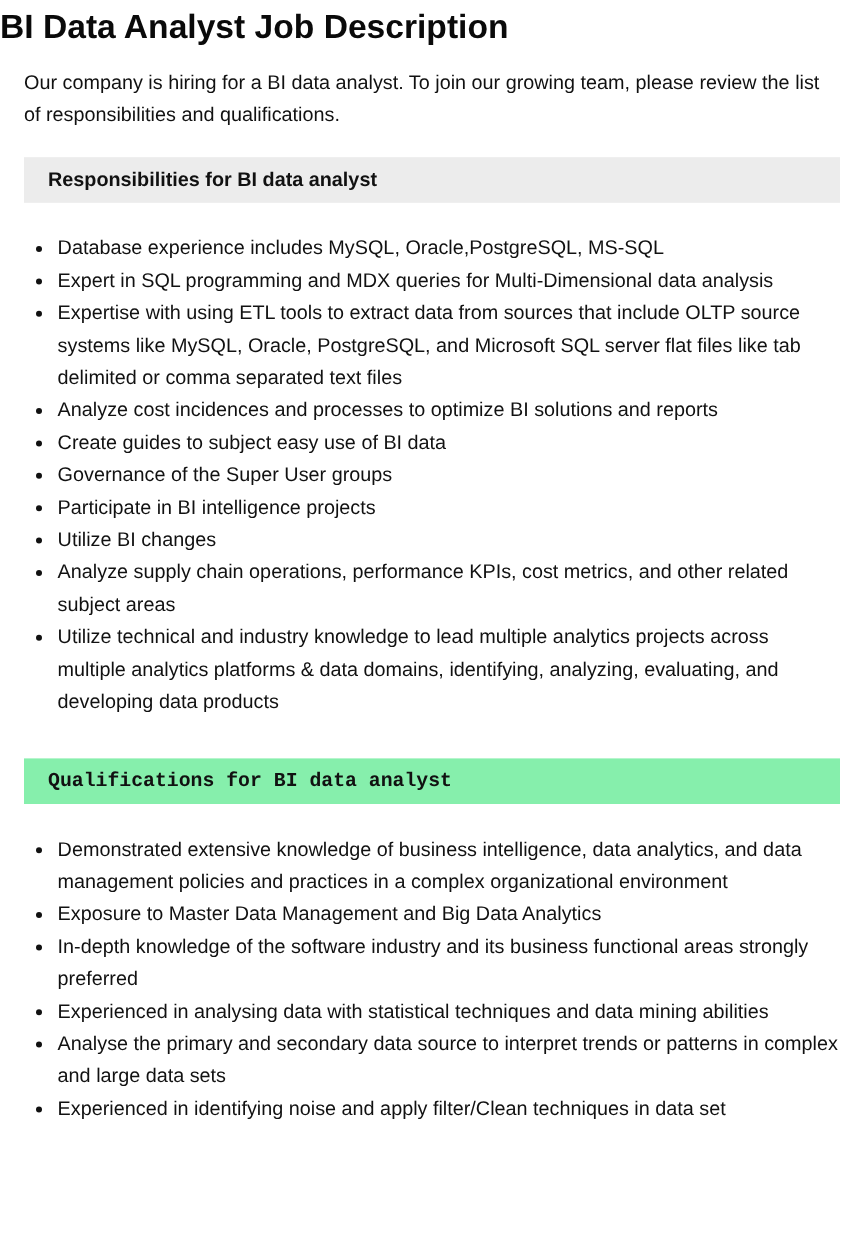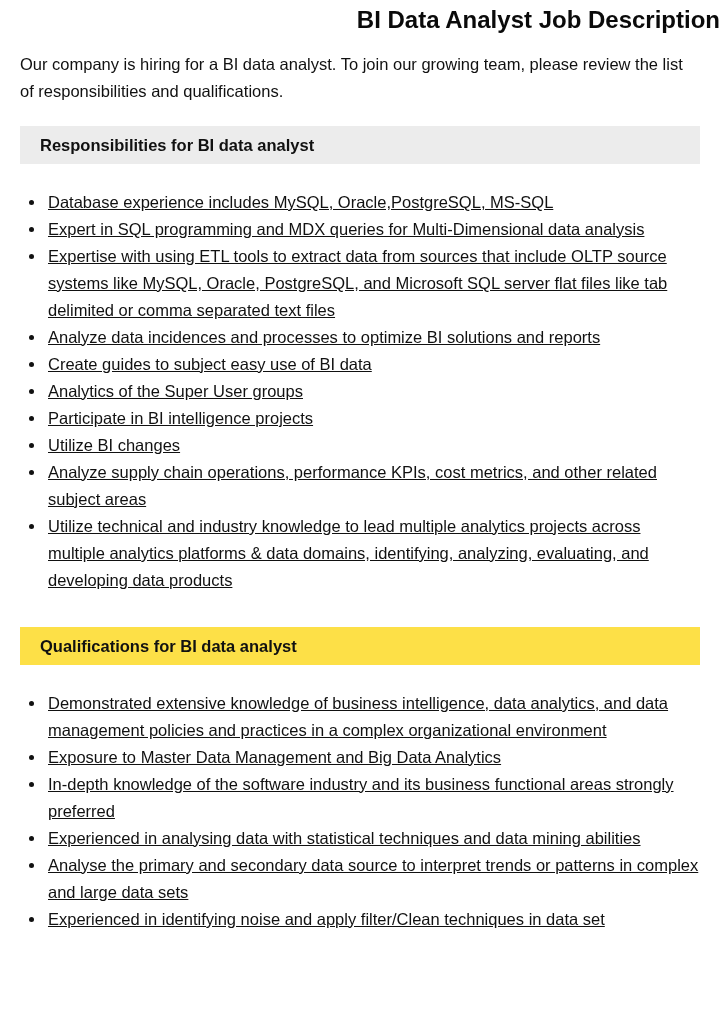--- a/index.html
+++ b/index.html
@@ -14,23 +14,23 @@
     overflow: hidden;
     font-family: "Liberation Sans", "DejaVu Sans", sans-serif;
     color: #111111;
   }
   .page {
     width: 720px;
     height: 1030px;
     background: #ffffff;
   }
   .doc-title {
-    font-size: 24px;
+    font-size: 28px;
     font-weight: 700;
-    text-align: right;
+    text-align: left;
     margin: 6px 0 3px 0;
     line-height: 1.2;
     color: #0a0a0a;
   }
   .intro {
     font-size: 16.5px;
     line-height: 27px;
     margin: 16px 20px 21px 20px;
   }
   .section-header {
@@ -42,50 +42,49 @@
   }
   .bullet-list {
     margin: 25px 20px 33px 20px;
     padding-left: 26px;
     list-style-type: disc;
   }
   .bullet-list li {
     font-size: 16.5px;
     line-height: 27px;
     padding-left: 2px;
-    text-decoration: underline;
   }
 </style>
 </head>
 <body>
 
 <div class="page">
 
   <h1 class="doc-title">BI Data Analyst Job Description</h1>
 
   <p class="intro">Our company is hiring for a BI data analyst. To join our growing team, please review the list of responsibilities and qualifications.</p>
 
   <div class="section-header" style="background: rgb(236, 236, 236);">
     <span>Responsibilities for BI data analyst</span>
   </div>
 
   <ul class="bullet-list">
     <li>Database experience includes MySQL, Oracle,PostgreSQL, MS-SQL</li>
     <li>Expert in SQL programming and MDX queries for Multi-Dimensional data analysis</li>
     <li>Expertise with using ETL tools to extract data from sources that include OLTP source systems like MySQL, Oracle, PostgreSQL, and Microsoft SQL server flat files like tab delimited or comma separated text files</li>
-    <li>Analyze data incidences and processes to optimize BI solutions and reports</li>
+    <li>Analyze cost incidences and processes to optimize BI solutions and reports</li>
     <li>Create guides to subject easy use of BI data</li>
-    <li>Analytics of the Super User groups</li>
+    <li>Governance of the Super User groups</li>
     <li>Participate in BI intelligence projects</li>
     <li>Utilize BI changes</li>
     <li>Analyze supply chain operations, performance KPIs, cost metrics, and other related subject areas</li>
     <li>Utilize technical and industry knowledge to lead multiple analytics projects across multiple analytics platforms &amp; data domains, identifying, analyzing, evaluating, and developing data products</li>
   </ul>
 
-  <div class="section-header" style="background: #fde047;">
+  <div class="section-header" style="background: #86efac; font-family: Liberation Mono, monospace;">
     <span>Qualifications for BI data analyst</span>
   </div>
 
   <ul class="bullet-list">
     <li>Demonstrated extensive knowledge of business intelligence, data analytics, and data management policies and practices in a complex organizational environment</li>
     <li>Exposure to Master Data Management and Big Data Analytics</li>
     <li>In-depth knowledge of the software industry and its business functional areas strongly preferred</li>
     <li>Experienced in analysing data with statistical techniques and data mining abilities</li>
     <li>Analyse the primary and secondary data source to interpret trends or patterns in complex and large data sets</li>
     <li>Experienced in identifying noise and apply filter/Clean techniques in data set</li>

